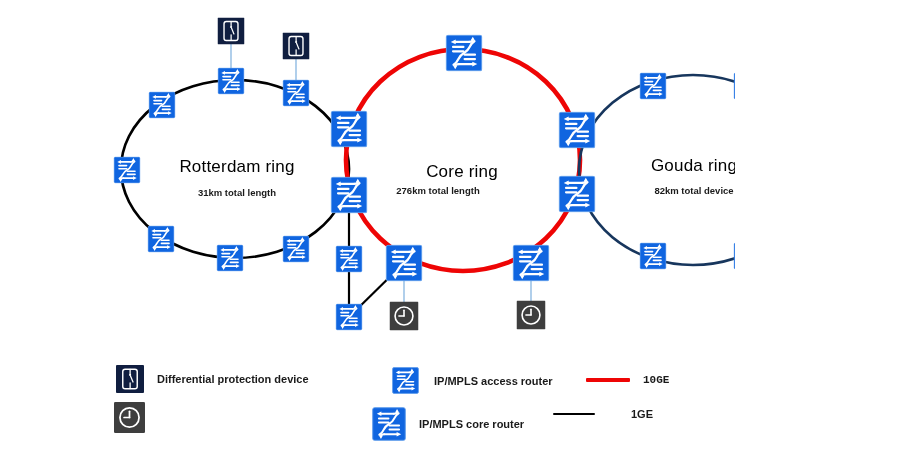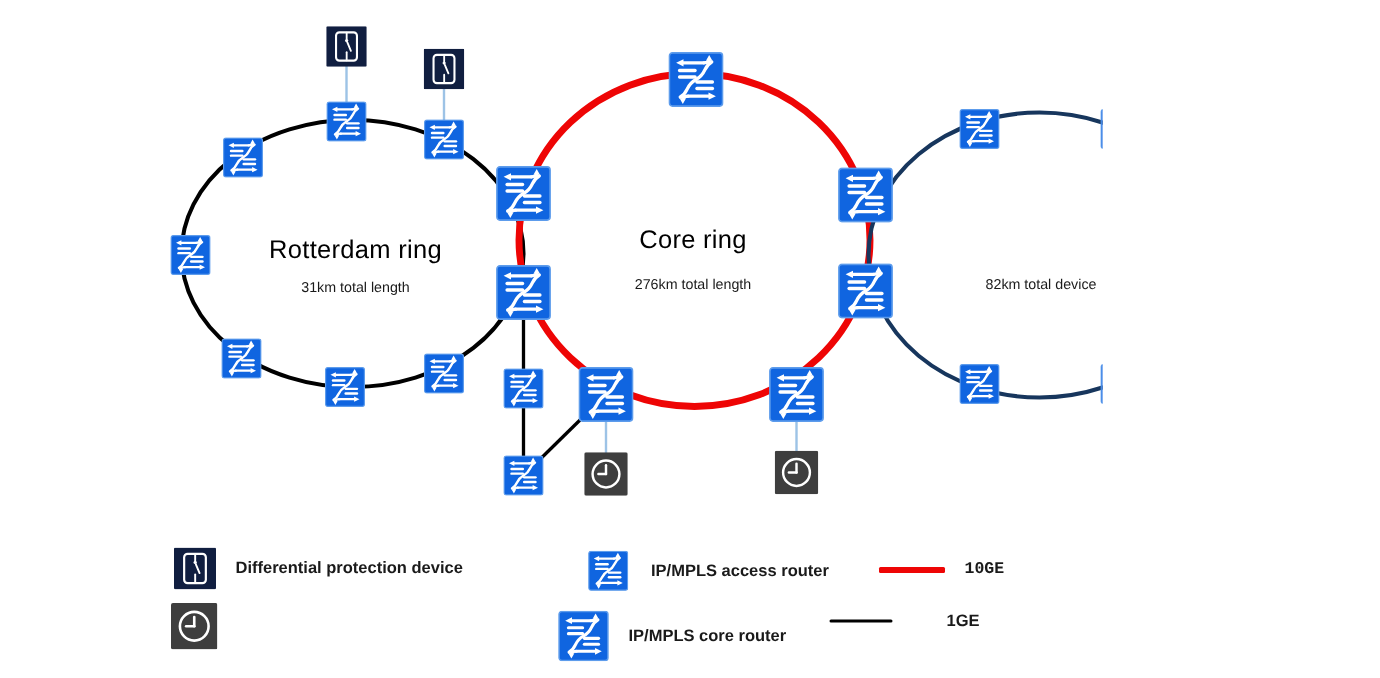--- a/index.html
+++ b/index.html
@@ -7,21 +7,21 @@
     position:relative;width:735px;height:452px;background:#ffffff;overflow:hidden;
     font-family:"Liberation Sans", sans-serif;color:#1a1a1a;
   }
   .canvas svg.diagram{position:absolute;left:0;top:0;}
   .ring-title{
     position:absolute;transform:translate(-50%,-50%);
     font-size:17px;font-weight:400;color:#000;white-space:nowrap;letter-spacing:.2px;
   }
   .ring-sub{
     position:absolute;transform:translate(-50%,-50%);
-    font-size:9.5px;font-weight:400;color:#1a1a1a;white-space:nowrap;
+    font-size:9.5px;font-weight:700;color:#1a1a1a;white-space:nowrap;
   }
   .legend-item{
     position:absolute;display:flex;align-items:center;gap:13px;white-space:nowrap;
   }
   .legend-item .li-label{font-size:11px;font-weight:600;color:#1a1a1a;}
   .swatch{display:inline-block;border-radius:1px;}
   .swatch.ge10{width:44px;height:3.6px;}
   .swatch.ge1{width:42px;height:2.6px;}
 </style>
 </head>
@@ -108,23 +108,24 @@
         <use x="733.5" y="72.5" width="27" height="27" href="#sym-router" xlink:href="#sym-router"></use>
         <use x="791.5" y="154.5" width="27" height="27" href="#sym-router" xlink:href="#sym-router"></use>
         <use x="639.5" y="242.5" width="27" height="27" href="#sym-router" xlink:href="#sym-router"></use>
         <use x="733.5" y="242.5" width="27" height="27" href="#sym-router" xlink:href="#sym-router"></use>
       </g>
   </svg>
 
   <div class="ring-title" style="left:237px;top:167px;">Rotterdam ring</div>
   <div class="ring-sub" style="left:237px;top:192px;">31km total length</div>
 
-  <div class="ring-title" style="left:462px;top:160px;">Core ring</div>
-  <div class="ring-sub" style="left:462px;top:190px;">276km total length</div>
+  <div class="ring-title" style="left:462px;top:172px;">Core ring</div>
+  <div class="ring-sub" style="left:438px;top:190px;">276km total length</div>
 
+  <div class="ring-title" style="left:694px;top:166px;">Gouda ring</div>
   <div class="ring-sub" style="left:694px;top:190px;">82km total device</div>
 
   <div class="legend-item" style="left:116px;top:365px;">
     <svg width="28" height="28">
         <use href="#sym-dpd"></use>
       </svg>
     <span class="li-label">Differential protection device</span>
   </div>
   <div class="legend-item" style="left:114px;top:402px;">
     <svg width="31" height="31">

